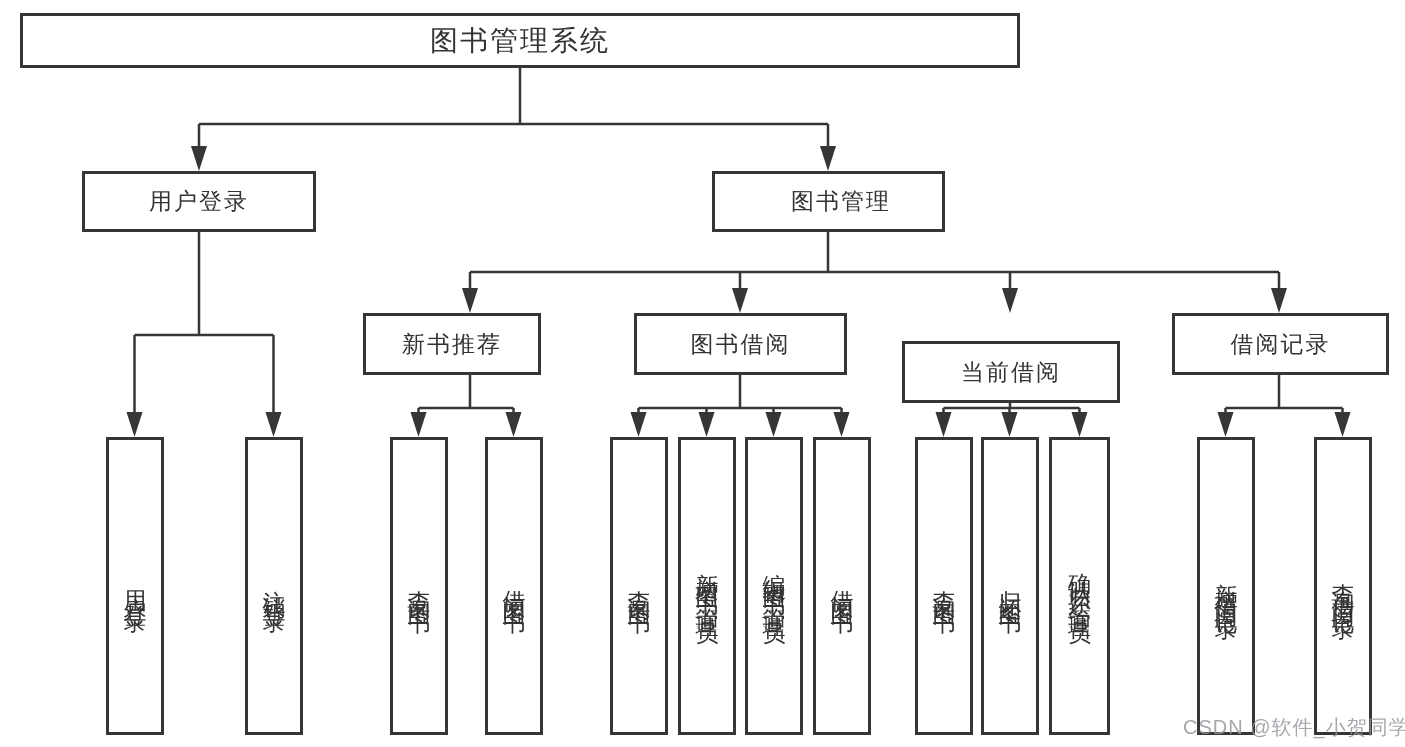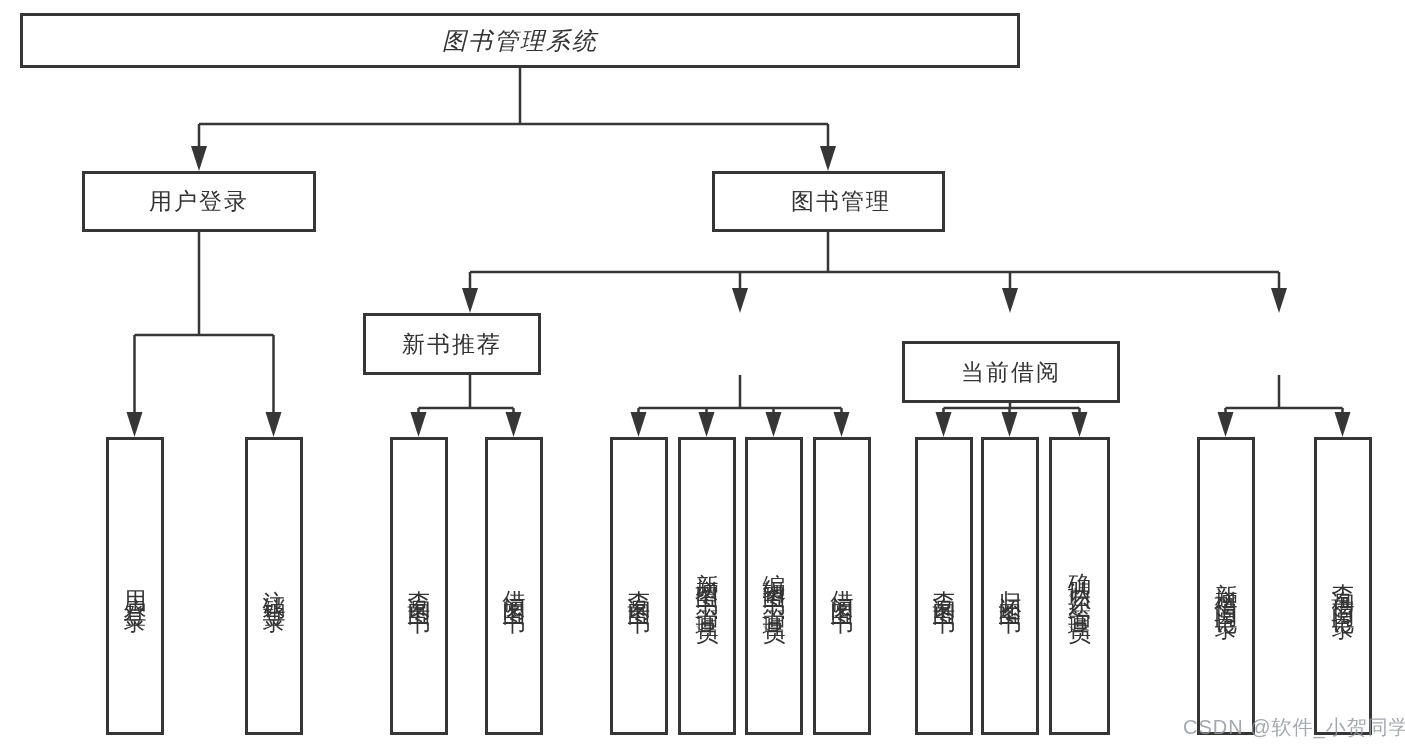--- a/index.html
+++ b/index.html
@@ -27,23 +27,22 @@
     justify-content: center;
     color: #333333;
     z-index: 2;
   }
   .box.h span {
     font-size: 23px;
     letter-spacing: 2px;
     white-space: nowrap;
   }
   .box.root span {
-    font-size: 24px;
+    font-size: 28px;
     letter-spacing: 2px;
-    font-style: italic;
   }
   .box.v span {
     writing-mode: vertical-rl;
     text-orientation: mixed;
     font-size: 23px;
     line-height: 1;
     letter-spacing: 7px;
     white-space: nowrap;
   }
   .watermark {
@@ -102,22 +101,28 @@
   <div class="box h" style="left:82px; top:171px; width:234px; height:61px;">
     <span>用户登录</span>
   </div>
   <div class="box h" style="left:712px; top:171px; width:233px; height:61px;padding-left:25px;">
     <span>图书管理</span>
   </div>
 
   <div class="box h" style="left:363px; top:313px; width:178px; height:62px;">
     <span>新书推荐</span>
   </div>
+  <div class="box h" style="left:634px; top:313px; width:213px; height:62px;">
+    <span>图书借阅</span>
+  </div>
   <div class="box h" style="left:902px; top:313px; width:218px; height:62px;margin-top:28px;">
     <span>当前借阅</span>
+  </div>
+  <div class="box h" style="left:1172px; top:313px; width:217px; height:62px;">
+    <span>借阅记录</span>
   </div>
 
   <div class="box v" style="left:106px; top:437px; width:58px; height:298px;">
     <span>用户登录</span>
   </div>
   <div class="box v" style="left:245px; top:437px; width:58px; height:298px;">
     <span>注销登录</span>
   </div>
 
   <div class="box v" style="left:390px; top:437px; width:58px; height:298px;">

